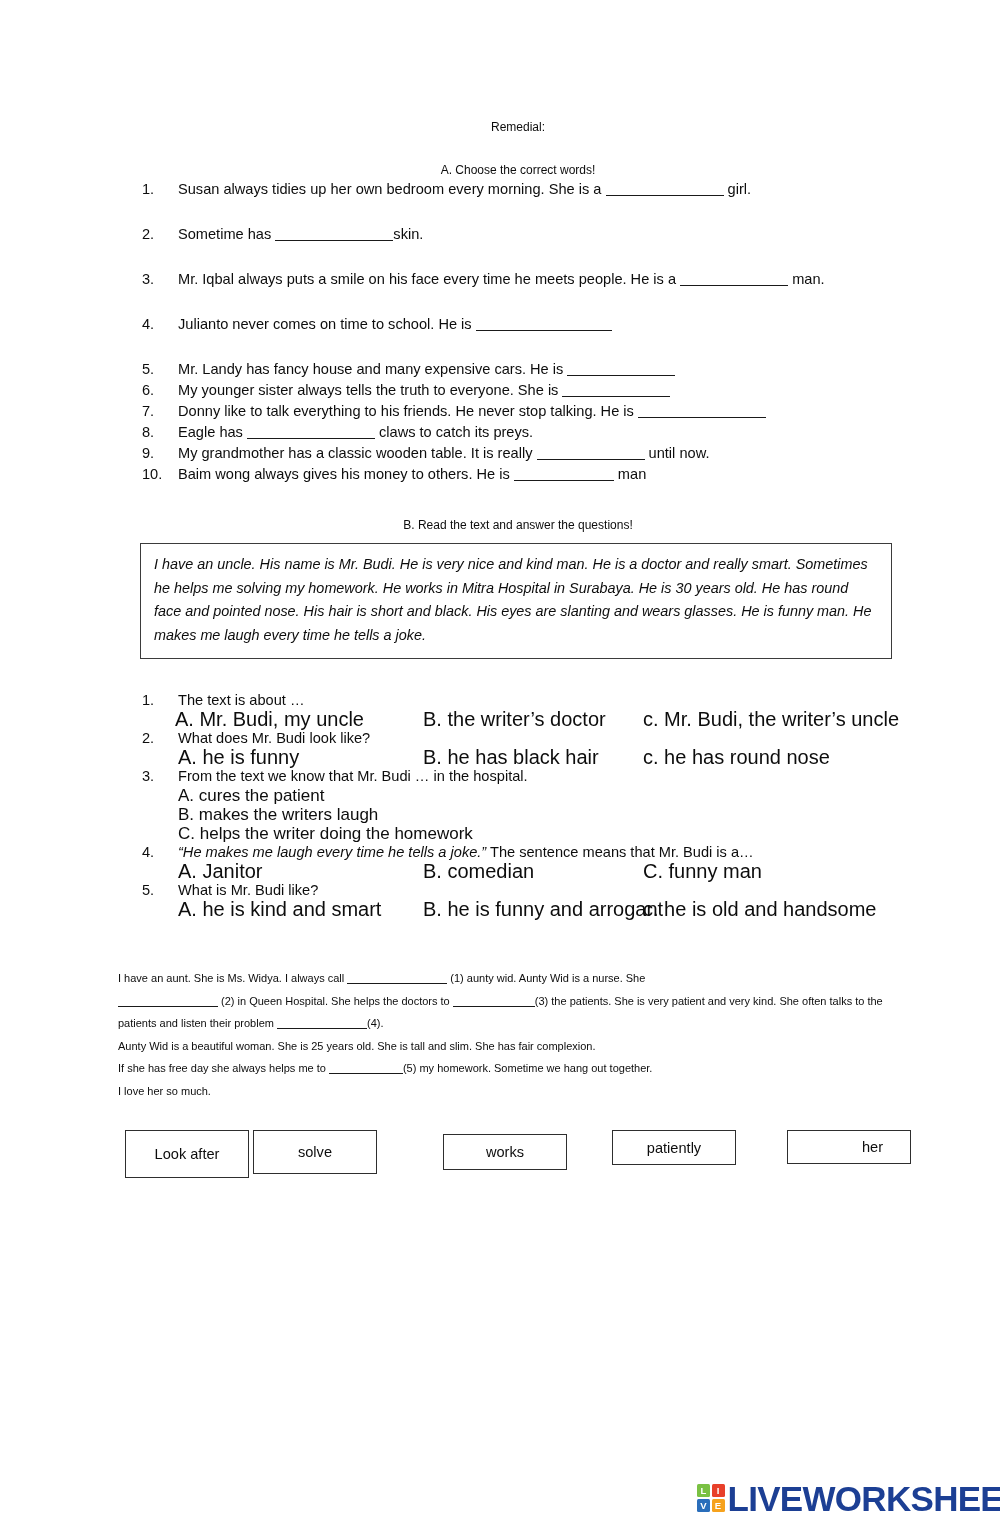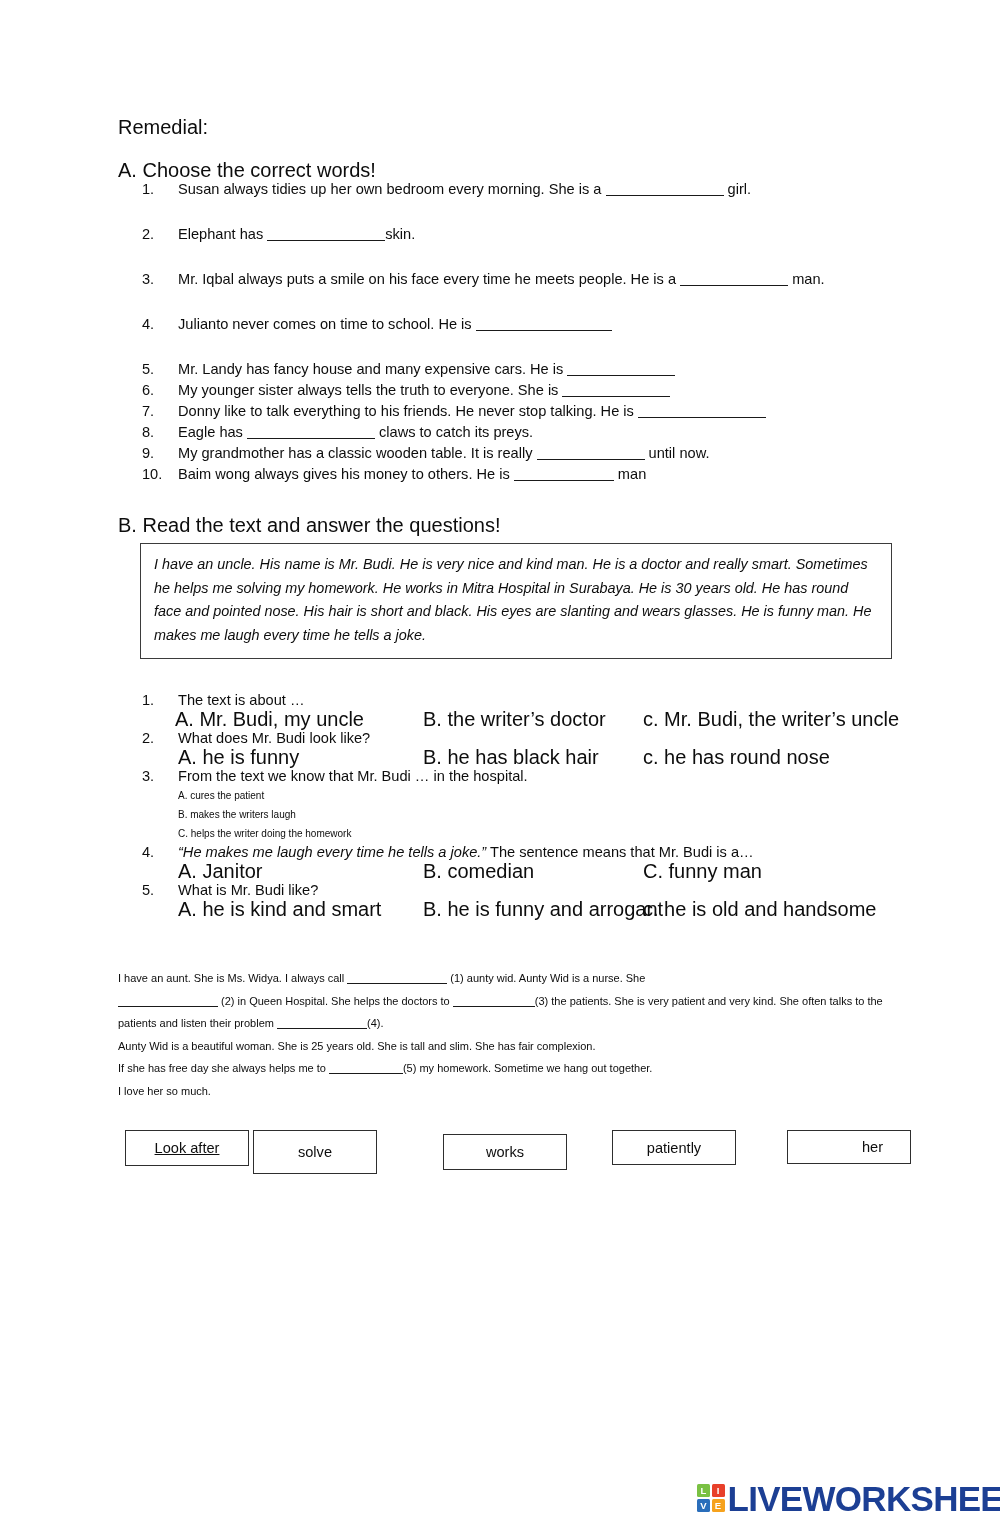--- a/index.html
+++ b/index.html
@@ -23,22 +23,23 @@
     height: 1524px;
     overflow: hidden;
   }
   .content {
     position: absolute;
     left: 118px;
     top: 118px;
     width: 800px;
   }
   .heading {
-    font-size: 20px;
+    font-size: 12px;
     line-height: 19px;
+    text-align: center;
   }
 
   
   .sec-title { margin: 0; }
   .gap-md { height: 24px; }
   .gap-lg { height: 30px; }
 
   ol.qlist {
     list-style: none;
     margin: 0;
@@ -101,21 +102,21 @@
     position: absolute;
     top: 0;
     white-space: nowrap;
   }
   .colA { left: 60px; }
   .colA2 { left: 57px; }
   .colB { left: 297px; margin-left: 8px; }
   .colC { left: 525px; }
   .optline {
     padding-left: 60px;
-    font-size: 10px;
+    font-size: 17px;
     line-height: 19px;
   }
 
   
   .para {
     font-size: 11px;
     line-height: 22.5px;
   }
 
   
@@ -182,21 +183,21 @@
 
     <div class="heading">A. Choose the correct words!</div>
 
     <ol class="qlist">
 
       <li class="spaced-item">
         <span class="num">1.</span><span>Susan always tidies up her own bedroom every morning. She is a </span><u class="blank b12"></u><span> girl.</span>
       </li>
 
       <li class="spaced-item">
-        <span class="num">2.</span><span>Elephant has </span><u class="blank b12"></u><span>skin.</span>
+        <span class="num">2.</span><span>Sometime has </span><u class="blank b12"></u><span>skin.</span>
       </li>
 
       <li class="spaced-item">
         <span class="num">3.</span><span>Mr. Iqbal always puts a smile on his face every time he meets people. He is a </span><u class="blank b11"></u><span> man.</span>
       </li>
 
       <li class="spaced-item">
         <span class="num">4.</span><span>Julianto never comes on time to school. He is </span><u class="blank b14"></u><span></span>
       </li>
 
@@ -298,21 +299,21 @@
     <div class="gap-md"></div>
 
 
     <div style="height:24px"></div>
 
     <div class="para">
       <span>I have an aunt. She is Ms. Widya. I always call </span><u class="blank b10"></u><span> (1) aunty wid. Aunty Wid is a nurse. She </span><br><u class="blank b10"></u><span> (2) in Queen Hospital. She helps the doctors to </span><u class="blank b8"></u><span>(3) the patients. She is very patient and very kind. She often talks to the patients and listen their problem </span><u class="blank b9"></u><span>(4).</span><br><span>Aunty Wid is a beautiful woman. She is 25 years old. She is tall and slim. She has fair complexion.</span><br><span>If she has free day she always helps me to </span><u class="blank b7"></u><span>(5) my homework. Sometime we hang out together.</span><br><span>I love her so much.</span>
     </div>
 
     <div class="wordbank">
-      <div class="chip" style="left:7px;  top:6px;  width:124px; height:36px;text-decoration:underline;">Look after</div>
+      <div class="chip" style="left:7px;  top:6px;  width:124px; height:48px;">Look after</div>
       <div class="chip" style="left:135px; top:6px;  width:124px; height:44px;">solve</div>
       <div class="chip" style="left:325px; top:10px; width:124px; height:36px;">works</div>
       <div class="chip" style="left:494px; top:6px;  width:124px; height:35px;">patiently</div>
       <div class="chip" style="left:669px; top:6px;  width:124px; height:34px;padding-left:47px;">her</div>
     </div>
 
   </div>
 
   <div class="logo">
     <div class="logo-tiles">

